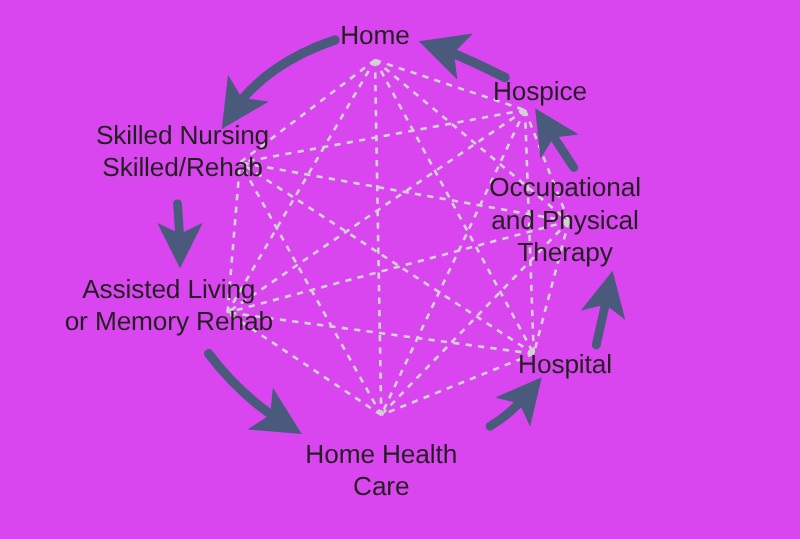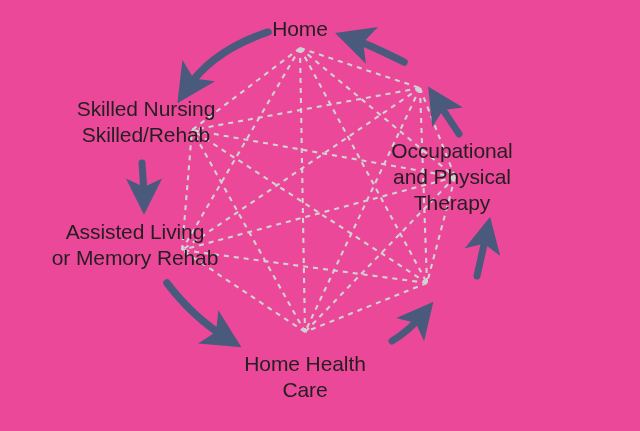--- a/index.html
+++ b/index.html
@@ -4,21 +4,21 @@
 <style>
   html, body {
     margin: 0;
     padding: 0;
     background: #ffffff;
   }
   #canvas {
     position: relative;
     width: 640px;
     height: 431px;
-    background: #ec4899;
+    background: #d946ef;
     overflow: hidden;
     font-family: "Liberation Sans", sans-serif;
   }
   #graph-layer {
     position: absolute;
     left: 0;
     top: 0;
     width: 640px;
     height: 431px;
   }
@@ -76,23 +76,25 @@
         <path d="M 142 163 C 143 178 144 188 144 200" stroke-width="7" marker-end="url(#arrowhead)"></path>
         <path d="M 167 283 C 186 308 205 325 228 339" stroke-width="7.5" marker-end="url(#arrowhead)"></path>
         <path d="M 392 341 C 404 334 414 325 424 313" stroke-width="7" marker-end="url(#arrowhead)"></path>
         <path d="M 477 276 C 481 258 484 245 487 231" stroke-width="7" marker-end="url(#arrowhead)"></path>
         <path d="M 459 134 C 450 120 443 110 436 99" stroke-width="7" marker-end="url(#arrowhead)"></path>
         <path d="M 404 62 C 384 52 368 44 350 38" stroke-width="7.5" marker-end="url(#arrowhead)"></path>
       </g>
   </svg>
 
   <div class="node-label" style="left:300px; top:29px;">Home</div>
+  <div class="node-label" style="left:432px; top:74px;">Hospice</div>
   <div class="node-label" style="left:452px; top:177px;">Occupational
 and Physical
 Therapy</div>
+  <div class="node-label" style="left:452px; top:292px;">Hospital</div>
   <div class="node-label" style="left:305px; top:377px;">Home Health
 Care</div>
   <div class="node-label" style="left:135px; top:245px;">Assisted Living
 or Memory Rehab</div>
   <div class="node-label" style="left:146px; top:122px;">Skilled Nursing
 Skilled/Rehab</div>
 
 </div>
 
 </body></html>

